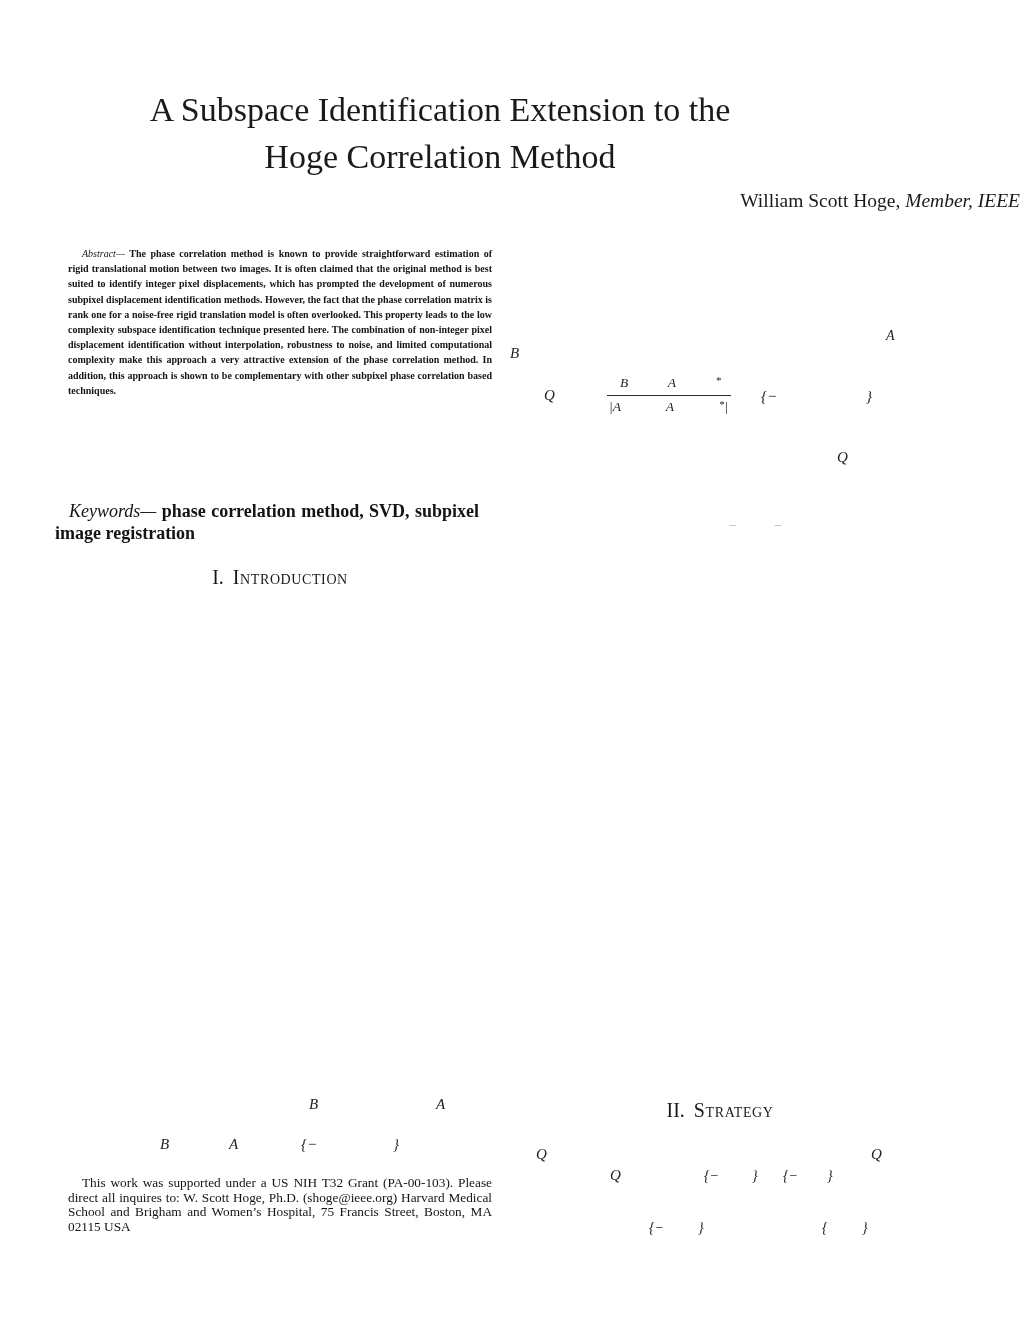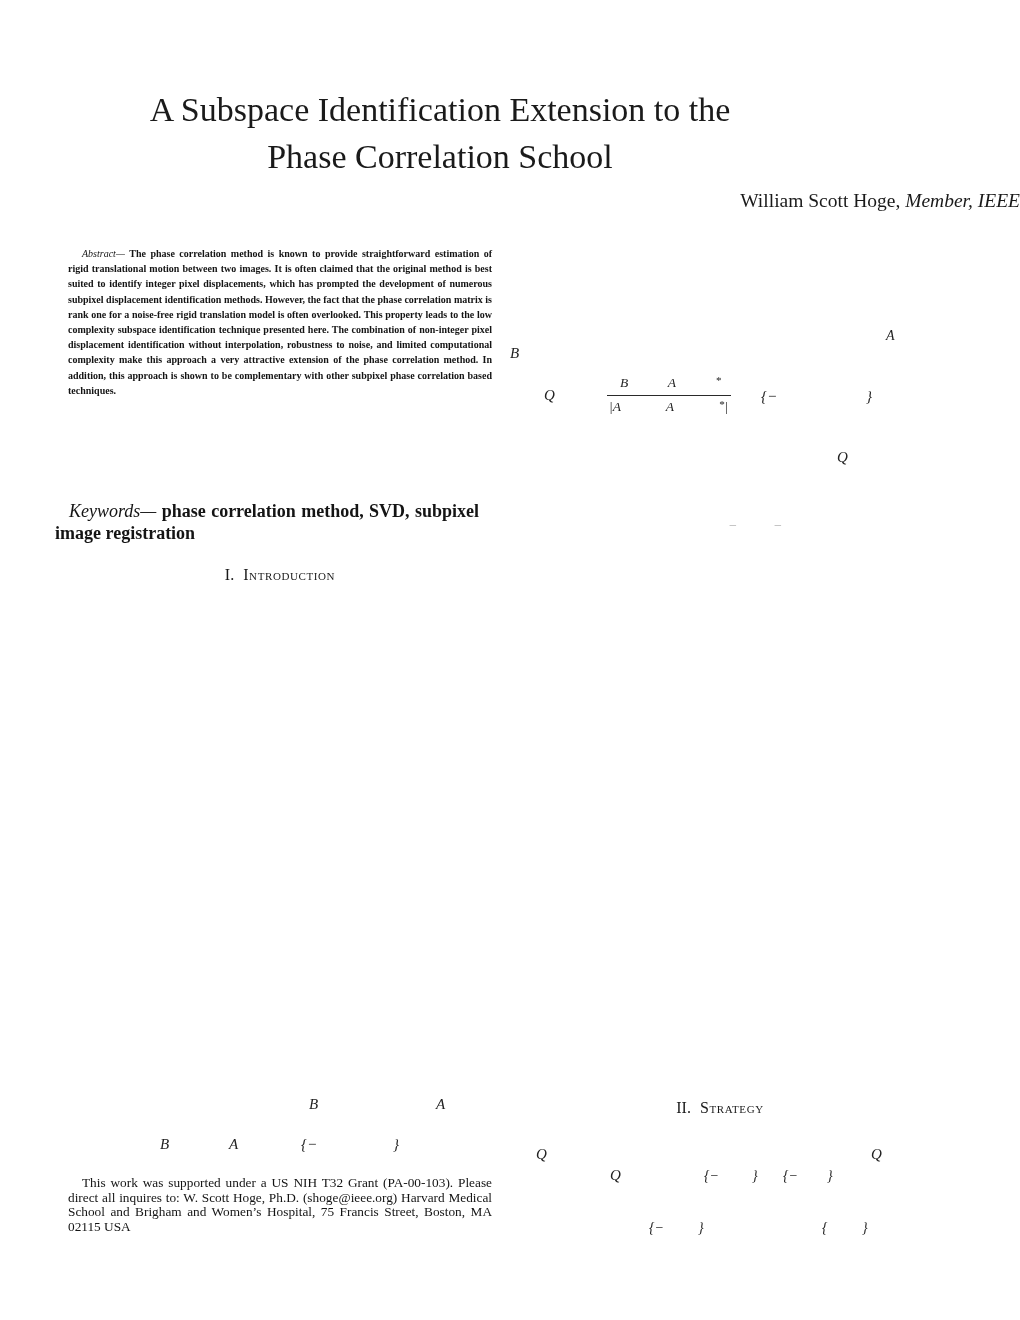--- a/index.html
+++ b/index.html
@@ -15,21 +15,21 @@
     font-size:19.5px;color:#1a1a1a;}
   .it{font-style:italic;}
   
   .abstract{position:absolute;left:68px;top:246px;width:424px;margin:0;
     font-size:10px;line-height:15.2px;font-weight:bold;text-align:justify;
     text-indent:14px;hyphens:auto;}
   .keywords{position:absolute;left:55px;top:500px;width:424px;margin:0;
     font-size:18px;line-height:22px;font-weight:bold;text-align:justify;
     text-indent:14px;}
   .lead-label{font-style:italic;font-weight:normal;}
-  .heading{position:absolute;margin:0;font-size:16px;font-weight:400;
+  .heading{position:absolute;margin:0;font-size:20px;font-weight:400;
     text-align:center;color:#1a1a1a;}
   .heading .num{margin-right:9px;}
   .sc{font-variant:small-caps;letter-spacing:0.6px;}
   .intro{left:68px;top:566px;width:424px;}
   .strategy{left:528px;top:1099px;width:384px;}
   .footnote{position:absolute;left:68px;top:1176px;width:424px;margin:0;
     font-size:13.3px;line-height:14.7px;text-align:justify;text-indent:14px;
     hyphens:auto;}
   .footer{position:absolute;left:63px;top:1258px;margin:0;
     font-family:"Liberation Sans","DejaVu Sans",sans-serif;font-size:16.5px;
@@ -49,21 +49,21 @@
   .star{font-size:11px;display:inline-block;transform:translateY(-3px);}
   .den-end{display:inline-flex;align-items:baseline;}
 </style>
 </head>
 <body>
 
 <div class="page">
 
   <h1 class="title">
       <span class="tline">A Subspace Identification Extension to the</span>
-      <span class="tline">Phase Correlation School</span>
+      <span class="tline">Hoge Correlation Method</span>
     </h1>
 
   <div class="author"><span>William Scott Hoge, </span><span class="it">Member, IEEE</span></div>
 
   <p class="abstract"><span class="lead-label">Abstract— </span><span>The phase correlation method is known to provide straightforward estimation of rigid translational motion between two images. It is often claimed that the original method is best suited to identify integer pixel displacements, which has prompted the development of numerous subpixel displacement identification methods. However, the fact that the phase correlation matrix is rank one for a noise-free rigid translation model is often overlooked. This property leads to the low complexity subspace identification technique presented here. The combination of non-integer pixel displacement identification without interpolation, robustness to noise, and limited computational complexity make this approach a very attractive extension of the phase correlation method. In addition, this approach is shown to be complementary with other subpixel phase correlation based techniques.</span></p>
 
   <p class="keywords"><span class="lead-label">Keywords— </span><span>phase correlation method, SVD, subpixel image registration</span></p>
 
   <h2 class="heading intro"><span class="num">I.</span><span class="sc">Introduction</span></h2>
 

